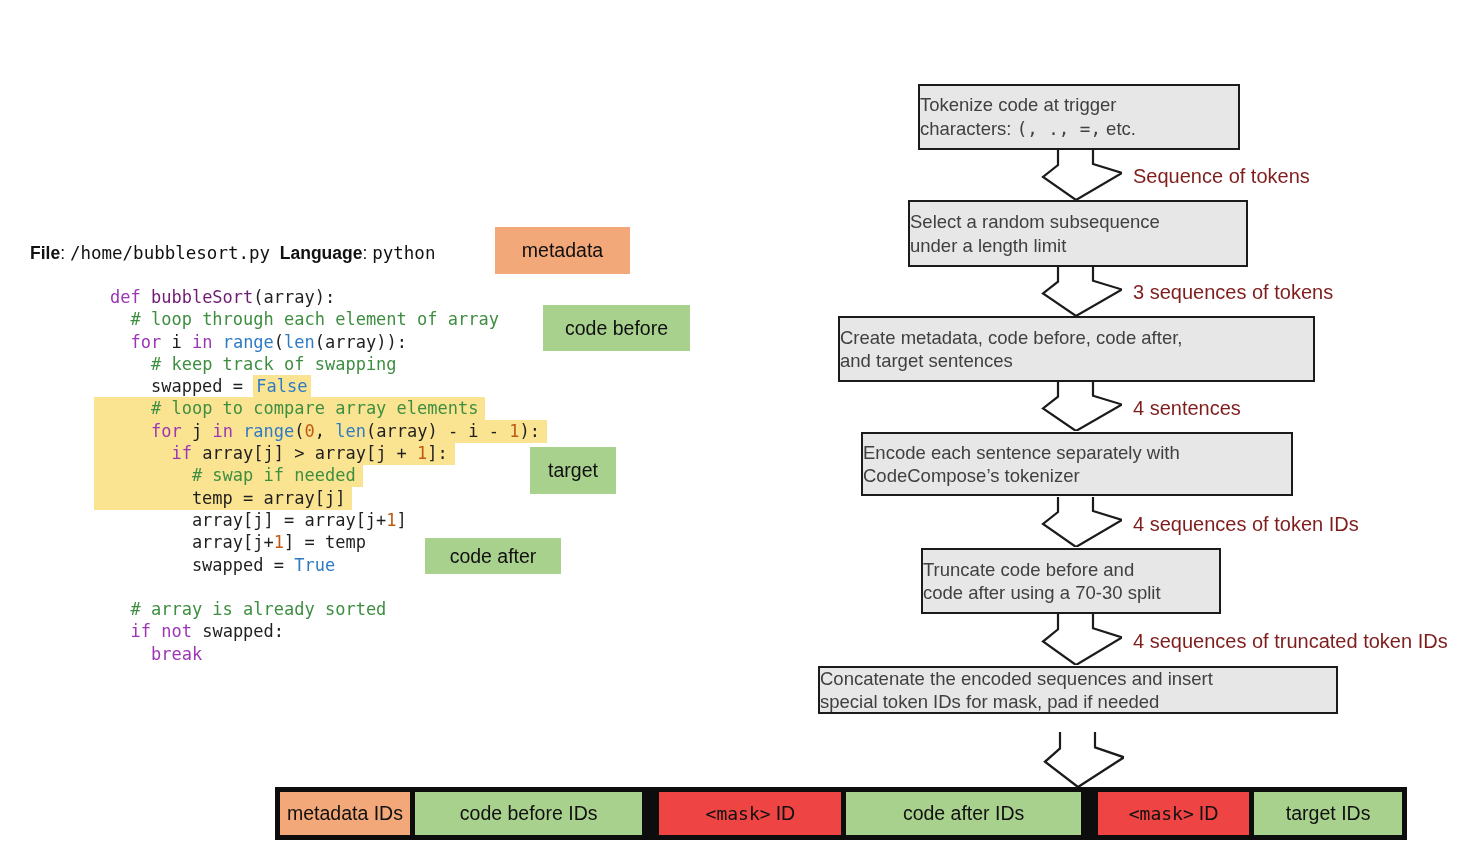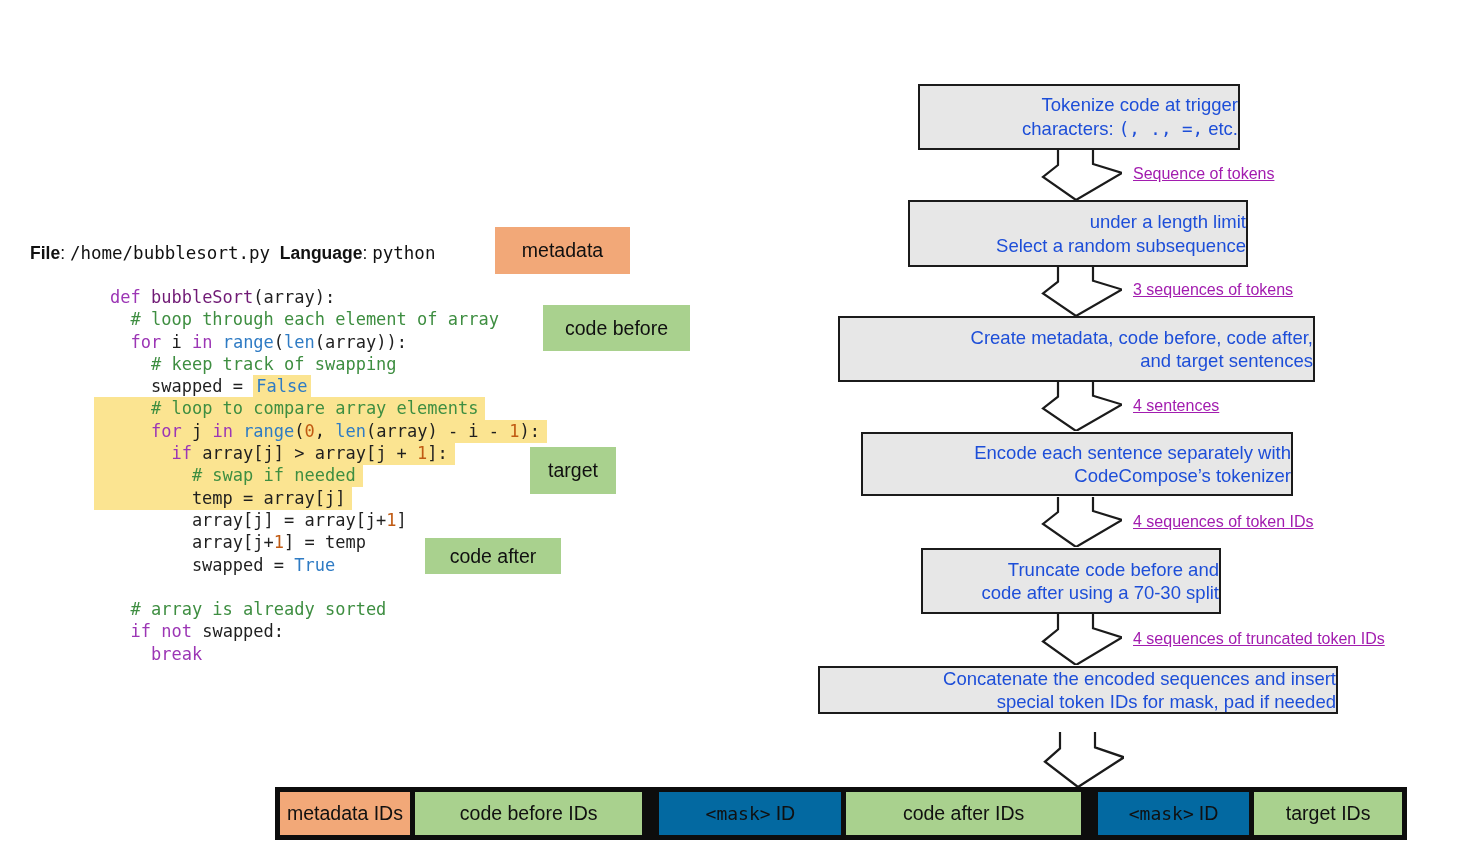--- a/index.html
+++ b/index.html
@@ -26,33 +26,33 @@
   .tok-kw{color:#9C36B5;}
   .tok-fn{color:#701a75;}
   .tok-bi{color:#2E7BC4;}
   .tok-cm{color:#3E8E41;}
   .tok-nm{color:#C05A12;}
   .tok-pl{color:#1f1f1f;}
   .mark{background:#FBE491;padding:1px 4px 2px 3px;}
 
   
   .fbox{position:absolute;background:#E7E7E7;border:2px solid #1b1b1b;box-sizing:border-box;
-        display:flex;flex-direction:column;justify-content:center;text-align:right;
-        font-size:18.5px;line-height:23.5px;color:#1d4ed8;}
+        display:flex;flex-direction:column;justify-content:center;text-align:left;
+        font-size:18.5px;line-height:23.5px;color:#404040;}
   .fbox .mono{font-size:17.5px;}
   .farrow{position:absolute;}
-  .flabel{position:absolute;font-size:16px;color:#a21caf;white-space:pre;text-decoration:underline;}
+  .flabel{position:absolute;font-size:20px;color:#7f1d1d;white-space:pre;}
 
   
   .bar{position:absolute;left:275px;top:787px;width:1132px;height:53px;background:#0d0d0d;
        display:flex;gap:5px;padding:5px;box-sizing:border-box;}
   .bseg{display:flex;align-items:center;justify-content:center;font-size:19.5px;color:#101010;}
   .bseg.orange{background:#F2A878;}
   .bseg.green{background:#A9D18E;}
-  .bseg.gray{background:#0369a1;margin-left:12px;}
+  .bseg.gray{background:#ef4444;margin-left:12px;}
   .bseg .mono{font-size:18px;margin-right:5px;}
 </style>
 </head>
 <body>
 
 <div class="canvas">
 
   <div class="tag orange" style="left:495px;top:195px;width:135px;height:47px;">
     <span>metadata</span>
   </div>
@@ -70,22 +70,22 @@
   <div class="tag green" style="left:425px;top:538px;width:136px;height:36px;">
     <span>code after</span>
   </div>
 
   <div id="flowchart">
       <div class="fbox" style="left: 918px; top: 84px; width: 322px; height: 66px;">
         <div>Tokenize code at trigger</div>
         <div><span>characters: </span><span class="mono">(, ., =,</span><span> etc.</span></div>
       </div>
       <div class="fbox" style="left: 908px; top: 200px; width: 340px; height: 67px;">
+        <div>Select a random subsequence</div>
         <div>under a length limit</div>
-        <div>Select a random subsequence</div>
       </div>
       <div class="fbox" style="left: 838px; top: 316px; width: 477px; height: 66px;">
         <div>Create metadata, code before, code after,</div>
         <div>and target sentences</div>
       </div>
       <div class="fbox" style="left: 861px; top: 432px; width: 432px; height: 64px;">
         <div>Encode each sentence separately with</div>
         <div>CodeCompose’s tokenizer</div>
       </div>
       <div class="fbox" style="left: 921px; top: 548px; width: 300px; height: 66px;">

